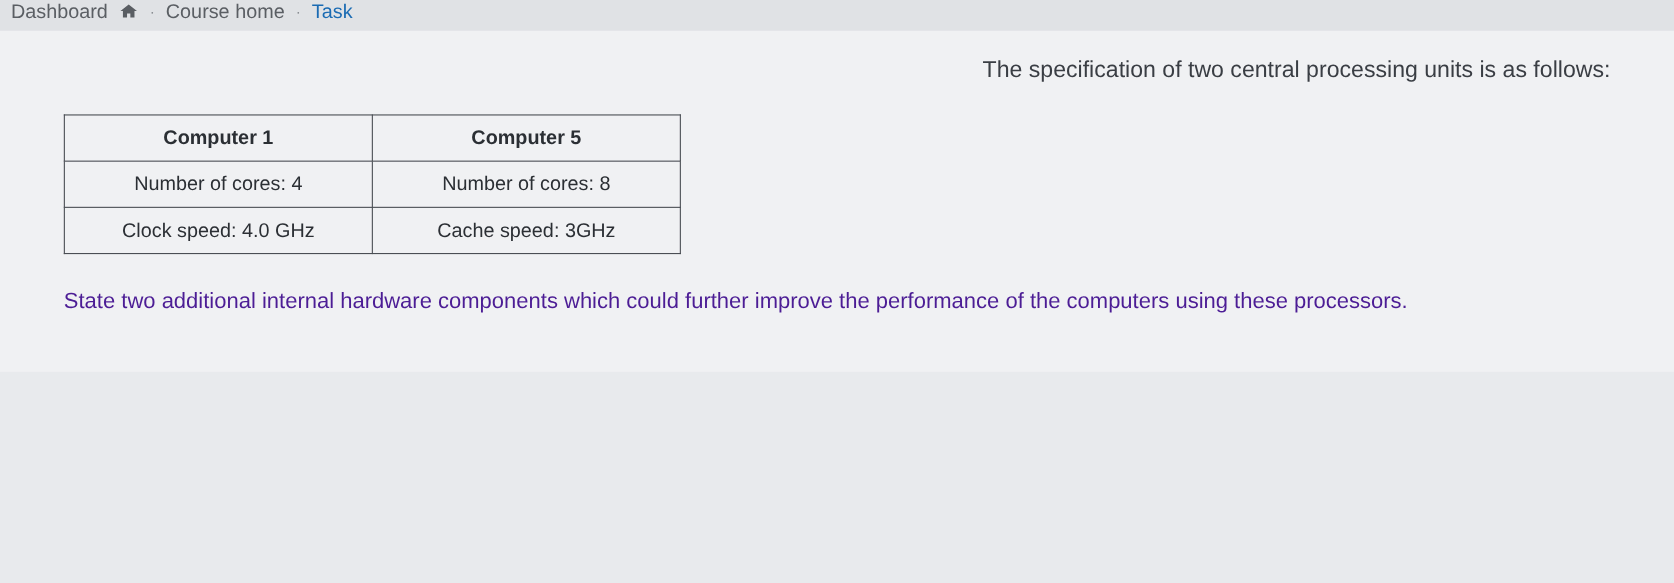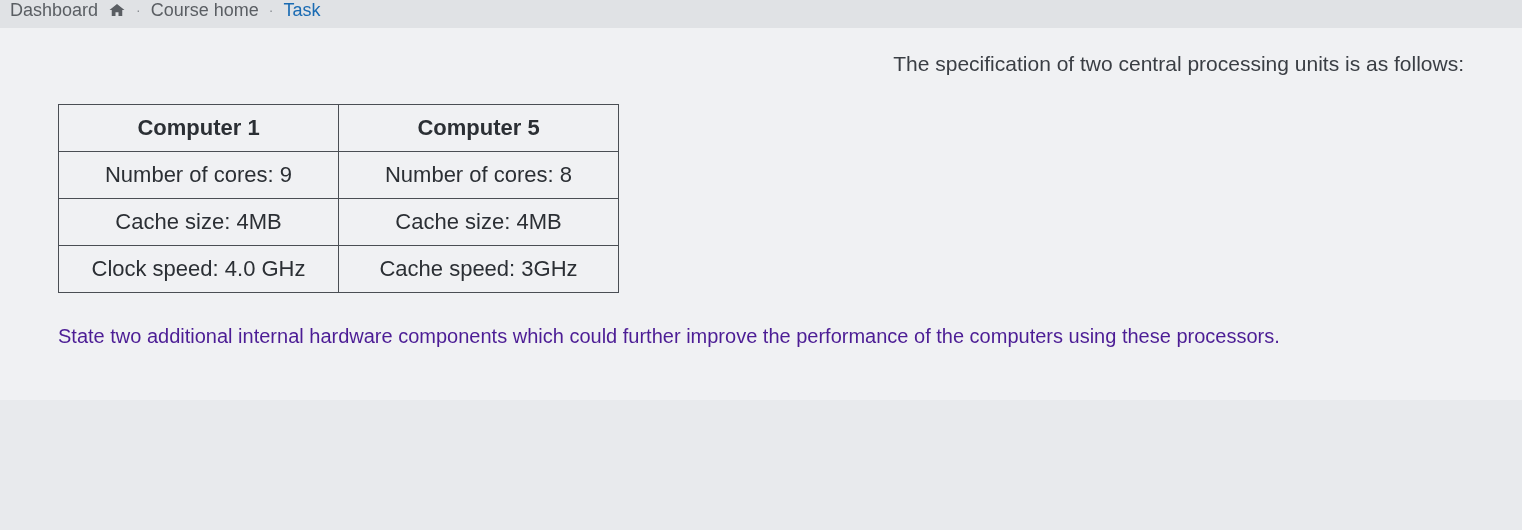--- a/index.html
+++ b/index.html
@@ -49,21 +49,21 @@
       margin-bottom: 28px;
       text-align: right;
     }
     table.spec {
       border-collapse: collapse;
       margin-bottom: 32px;
     }
     table.spec th, table.spec td {
       border: 1px solid #4a4e54;
       padding: 10px 28px;
-      font-size: 22px;
+      font-size: 18px;
       color: #2b2f34;
       text-align: center;
       font-weight: 400;
       min-width: 280px;
     }
     table.spec th {
       font-weight: 700;
     }
     .question {
       color: #4c1d95;
@@ -105,26 +105,22 @@
 <div class="content">
   <p class="intro">The specification of two central processing units is as follows:</p>
 
   <table class="spec">
     <tbody>
         <tr>
       <th>Computer 1</th>
       <th>Computer 5</th>
     </tr>
     <tr>
-      <td>Number of cores: 9</td>
+      <td>Number of cores: 4</td>
       <td>Number of cores: 8</td>
-    </tr>
-    <tr>
-      <td>Cache size: 4MB</td>
-      <td>Cache size: 4MB</td>
     </tr>
     <tr>
       <td>Clock speed: 4.0 GHz</td>
       <td>Cache speed: 3GHz</td>
     </tr>
   </tbody>
     </table>
 
   <p class="question">State two additional internal hardware components which could further improve the performance of the computers using these processors.</p>
 

